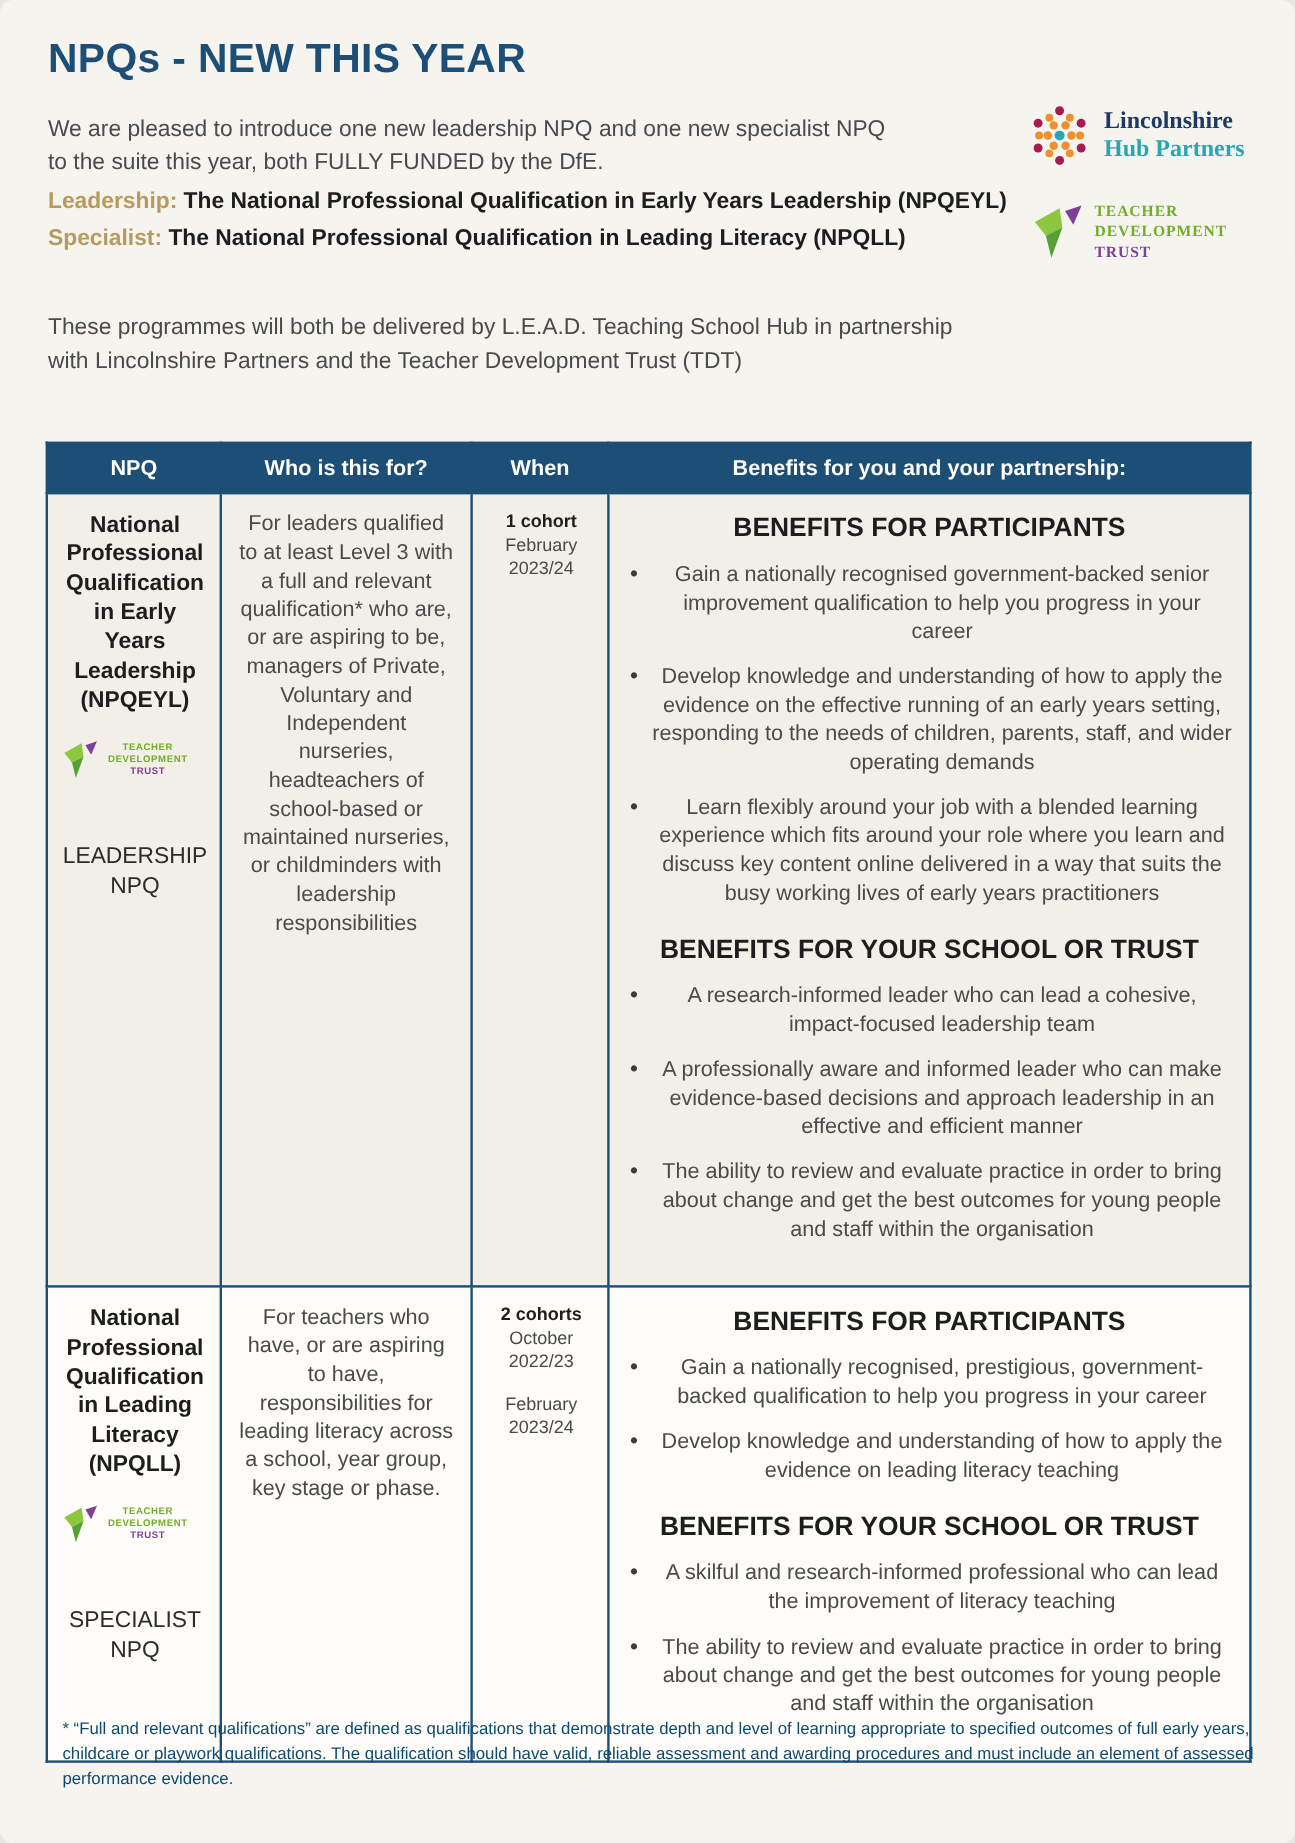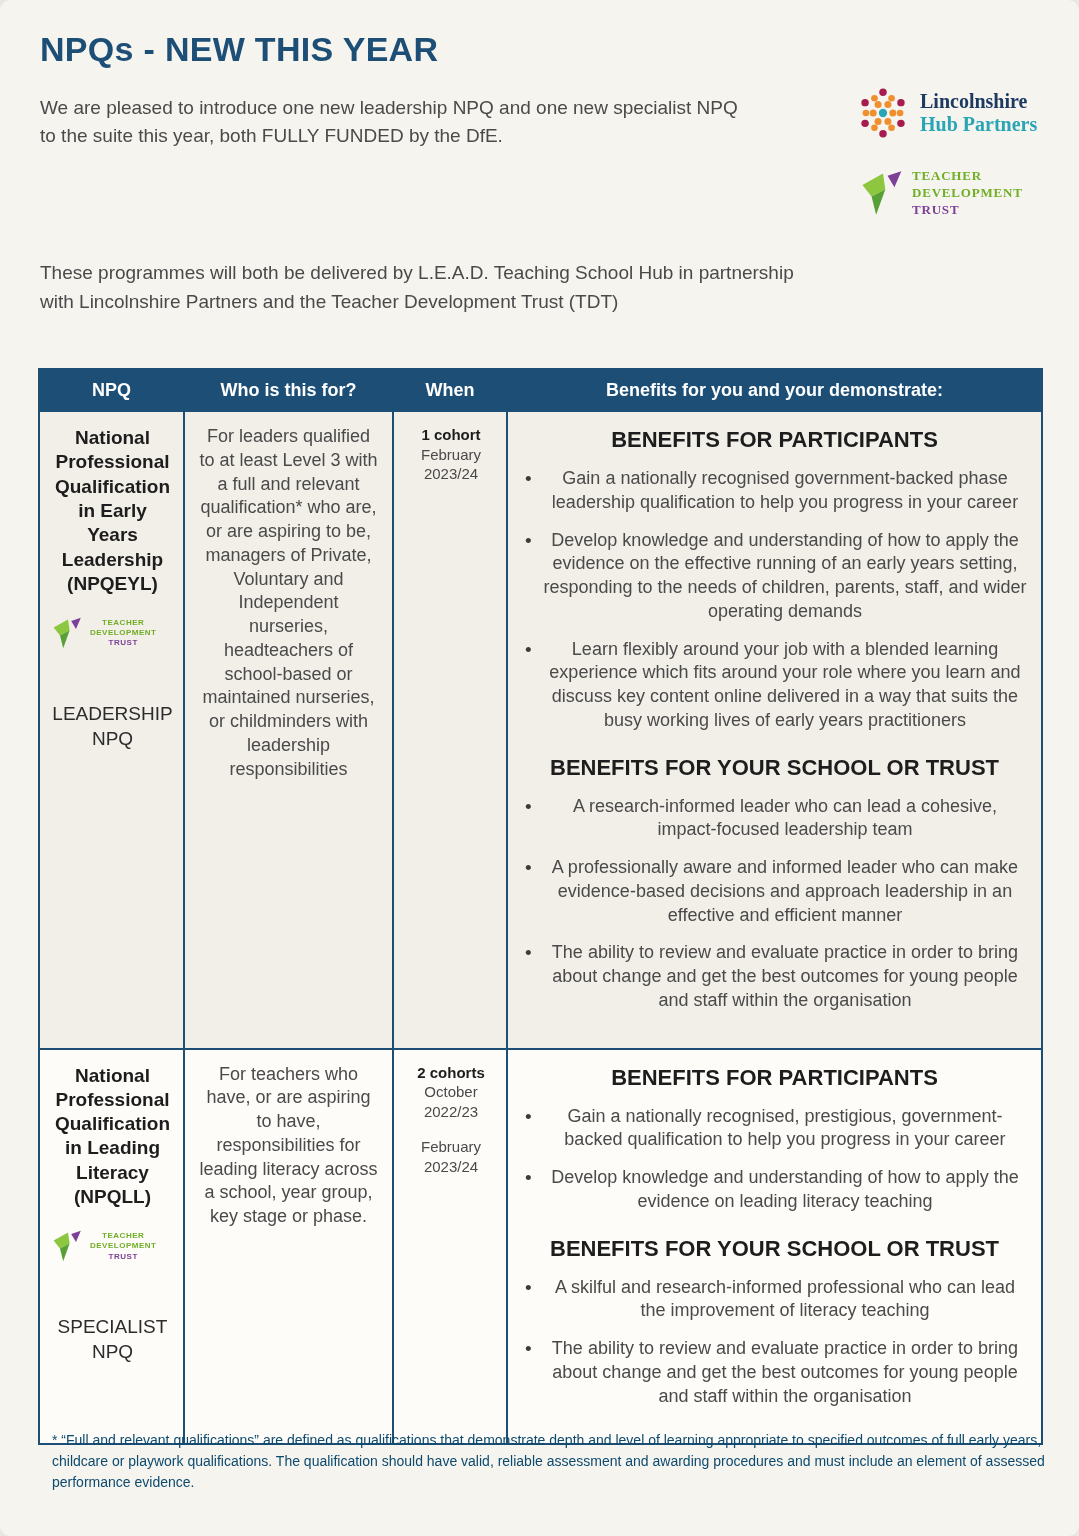--- a/index.html
+++ b/index.html
@@ -66,20 +66,28 @@
 <body>
 
 <div class="page">
 
   <h1 class="page-title">NPQs - NEW THIS YEAR</h1>
 
   <p class="intro">We are pleased to introduce one new leadership NPQ and one new specialist NPQ
 to the suite this year, both FULLY FUNDED by the DfE.</p>
 
   <div class="lead-lines">
+    <div class="lead-line">
+      <span class="lead-label">Leadership:</span>
+      <span>The National Professional Qualification in Early Years Leadership (NPQEYL)</span>
+    </div>
+    <div class="lead-line">
+      <span class="lead-label">Specialist:</span>
+      <span>The National Professional Qualification in Leading Literacy (NPQLL)</span>
+    </div>
   </div>
 
   <p class="delivery">These programmes will both be delivered by L.E.A.D. Teaching School Hub in partnership
 with Lincolnshire Partners and the Teacher Development Trust (TDT)</p>
 
   <div class="logos">
     <div class="linc-logo">
       <svg class="linc-mark" viewBox="0 0 52 56">
           <circle cx="26" cy="28" r="4" fill="#2aa5b6"></circle>
           <circle cx="35.5" cy="28" r="3.4" fill="#ef8f2e"></circle>
@@ -128,21 +136,21 @@
           <col style="width:145px">
           <col style="width:209px">
           <col style="width:114px">
           <col style="width:535px">
         </colgroup>
       <thead>
         <tr>
           <th>NPQ</th>
           <th>Who is this for?</th>
           <th>When</th>
-          <th>Benefits for you and your demonstrate:</th>
+          <th>Benefits for you and your partnership:</th>
         </tr>
       </thead>
       <tbody id="rows">
           <tr class="data-row">
             <td class="npq-cell">
               <div class="npq-title">National Professional Qualification in Early Years Leadership (NPQEYL)</div>
               <div class="tdt-logo mini">
                 <svg viewBox="0 0 40 42" class="tdt-mark">
                   <polygon points="2,14 20,4 22,18 10,24" fill="#8dc63f"></polygon>
                   <polygon points="10,24 22,18 14,40" fill="#56a036"></polygon>
@@ -157,21 +165,21 @@
               <div class="npq-type">LEADERSHIP NPQ</div>
             </td>
             <td class="who-cell">For leaders qualified to at least Level 3 with a full and relevant qualification* who are, or are aspiring to be, managers of Private, Voluntary and Independent nurseries, headteachers of school-based or maintained nurseries, or childminders with leadership responsibilities</td>
             <td class="when-cell">
               <div class="when-bold">1 cohort</div>
               <div class="when-line">February 2023/24</div>
             </td>
             <td class="benefits-cell">
               <h3 class="bh">BENEFITS FOR PARTICIPANTS</h3>
               <ul class="blist">
-                <li class="bitem">Gain a nationally recognised government-backed phase leadership qualification to help you progress in your career</li>
+                <li class="bitem">Gain a nationally recognised government-backed senior improvement qualification to help you progress in your career</li>
                 <li class="bitem">Develop knowledge and understanding of how to apply the evidence on the effective running of an early years setting, responding to the needs of children, parents, staff, and wider operating demands</li>
                 <li class="bitem">Learn flexibly around your job with a blended learning experience which fits around your role where you learn and discuss key content online delivered in a way that suits the busy working lives of early years practitioners</li>
               </ul>
               <h3 class="bh">BENEFITS FOR YOUR SCHOOL OR TRUST</h3>
               <ul class="blist">
                 <li class="bitem">A research-informed leader who can lead a cohesive, impact-focused leadership team</li>
                 <li class="bitem">A professionally aware and informed leader who can make evidence-based decisions and approach leadership in an effective and efficient manner</li>
                 <li class="bitem">The ability to review and evaluate practice in order to bring about change and get the best outcomes for young people and staff within the organisation</li>
               </ul>
             </td>

